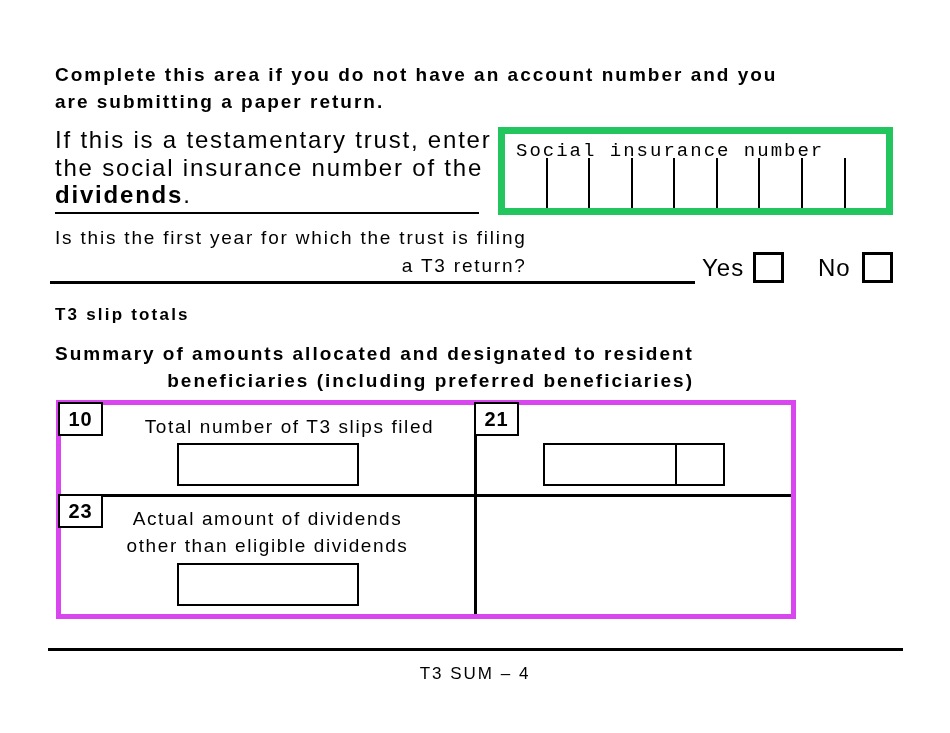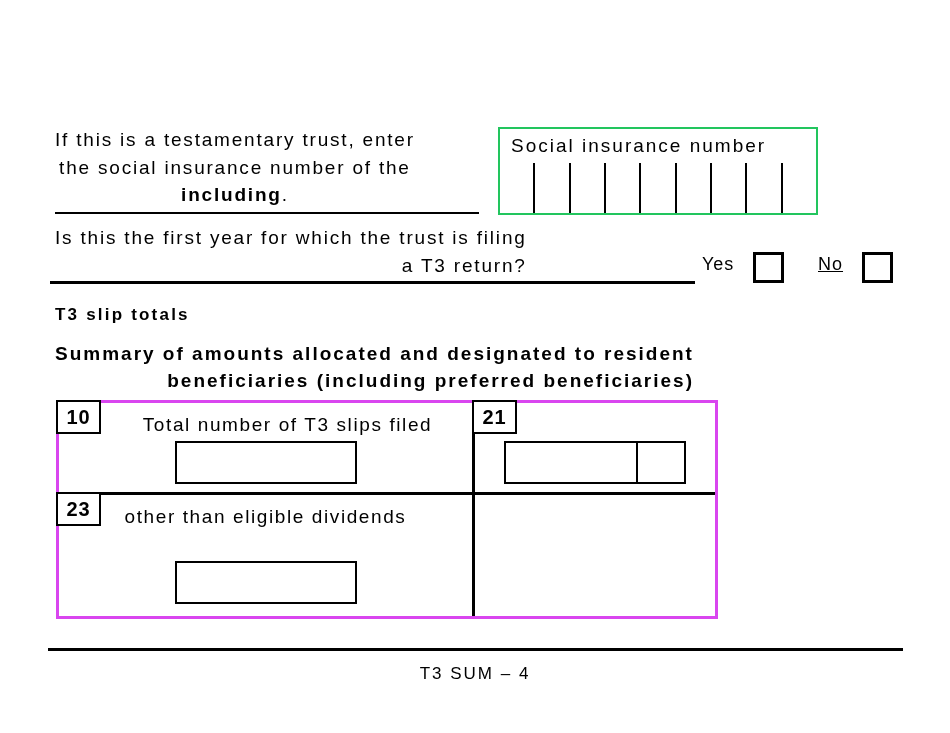--- a/index.html
+++ b/index.html
@@ -18,34 +18,34 @@
   .instr-heading {
     position: absolute; left: 55px; top: 61px;
     font-size: 19px; font-weight: bold;
     letter-spacing: 2px; line-height: 27px;
     white-space: nowrap;
   }
 
   
   .intro-para {
     position: absolute; left: 55px; top: 126px;
-    font-size: 19px; letter-spacing: 1.8px; line-height: 27.5px;
-    white-space: nowrap;
-    text-align: center;
+    font-size: 24px; letter-spacing: 1.8px; line-height: 27.5px;
+    white-space: nowrap;
   }
   .intro-underline {
     position: absolute; left: 55px; top: 212px;
     width: 424px; height: 2px; background: #000;
   }
 
   
   .sin-box {
     position: absolute; left: 498px; top: 127px;
-    width: 320px; height: 88px;
-    border: 2px solid #22c55e;
+    width: 395px; height: 88px;
+    border: 7px solid #22c55e;
+    font-family: Liberation Mono, monospace;
   }
   .sin-label {
     position: absolute; left: 11px; top: 6px;
     font-size: 19px; letter-spacing: 2px; white-space: nowrap;
   }
   .sin-cells {
     position: absolute; left: 0; right: 0; bottom: 0;
     height: 50px; display: flex;
   }
   .sin-cell { flex: 1; }
@@ -57,24 +57,24 @@
     font-size: 19px; letter-spacing: 1.8px; line-height: 28px;
     white-space: nowrap;
     text-align: right;
   }
   .question-underline {
     position: absolute; left: 50px; top: 281px;
     width: 645px; height: 3px; background: #000;
   }
   .yn-label {
     position: absolute; top: 254px;
-    font-size: 18px; letter-spacing: 1px;
+    font-size: 24px; letter-spacing: 1px;
   }
   .yes-label { left: 702px; }
-  .no-label  { left: 818px; text-decoration: underline; }
+  .no-label  { left: 818px; }
   .yn-box {
     position: absolute; top: 252px;
     width: 31px; height: 31px;
     border: 3px solid #000; background: #fff;
   }
   .yes-box { left: 753px; }
   .no-box  { left: 862px; }
 
   
   .slip-title {
@@ -84,22 +84,22 @@
   }
   .slip-subtitle {
     position: absolute; left: 55px; top: 340px;
     font-size: 19px; font-weight: bold; letter-spacing: 2px;
     line-height: 27px; white-space: nowrap; text-align: right;
   }
 
   
   .slip-table {
     position: absolute; left: 56px; top: 400px;
-    width: 662px; height: 219px;
-    border: 3px solid #d946ef;
+    width: 740px; height: 219px;
+    border: 5px solid #d946ef;
     display: grid;
     grid-template-columns: 416px 1fr;
     grid-template-rows: 92px 1fr;
   }
   .t-cell { position: relative; }
   .t-cell.col-left { border-right: 3px solid #000; }
   .t-cell.row-top  { border-bottom: 3px solid #000; }
 
   .code-chip {
     position: absolute; top: -3px; left: -3px;
@@ -138,25 +138,29 @@
     position: absolute; left: 0; right: 0; top: 664px;
     text-align: center;
     font-size: 17px; letter-spacing: 2px;
   }
 </style>
 </head>
 <body>
 
 <div class="page">
 
+  <div class="instr-heading">
+    <div>Complete this area if you do not have an account number and you</div>
+    <div>are submitting a paper return.</div>
+  </div>
 
   <div class="intro-para">
     <div>If this is a testamentary trust, enter</div>
     <div>the social insurance number of the</div>
-    <div><b>including</b><span>.</span></div>
+    <div><b>dividends</b><span>.</span></div>
   </div>
   <div class="intro-underline"></div>
 
   <div class="sin-box">
     <div class="sin-label">Social insurance number</div>
     <div class="sin-cells">
         <div class="sin-cell"></div>
         <div class="sin-cell"></div>
         <div class="sin-cell"></div>
         <div class="sin-cell"></div>
@@ -198,20 +202,21 @@
       <div class="code-chip">21</div>
       <div class="amount-box cents">
         <div class="dollars"></div>
         <div class="cents-part"></div>
       </div>
     </div>
 
     <div class="t-cell col-left row-bottom">
       <div class="code-chip">23</div>
       <div class="cell-label">
+        <div>Actual amount of dividends</div>
         <div>other than eligible dividends</div>
       </div>
       <div class="amount-box plain"></div>
     </div>
 
 
   </div>
 
   <div class="footer-line"></div>
   <div class="footer-text">T3 SUM – 4</div>

